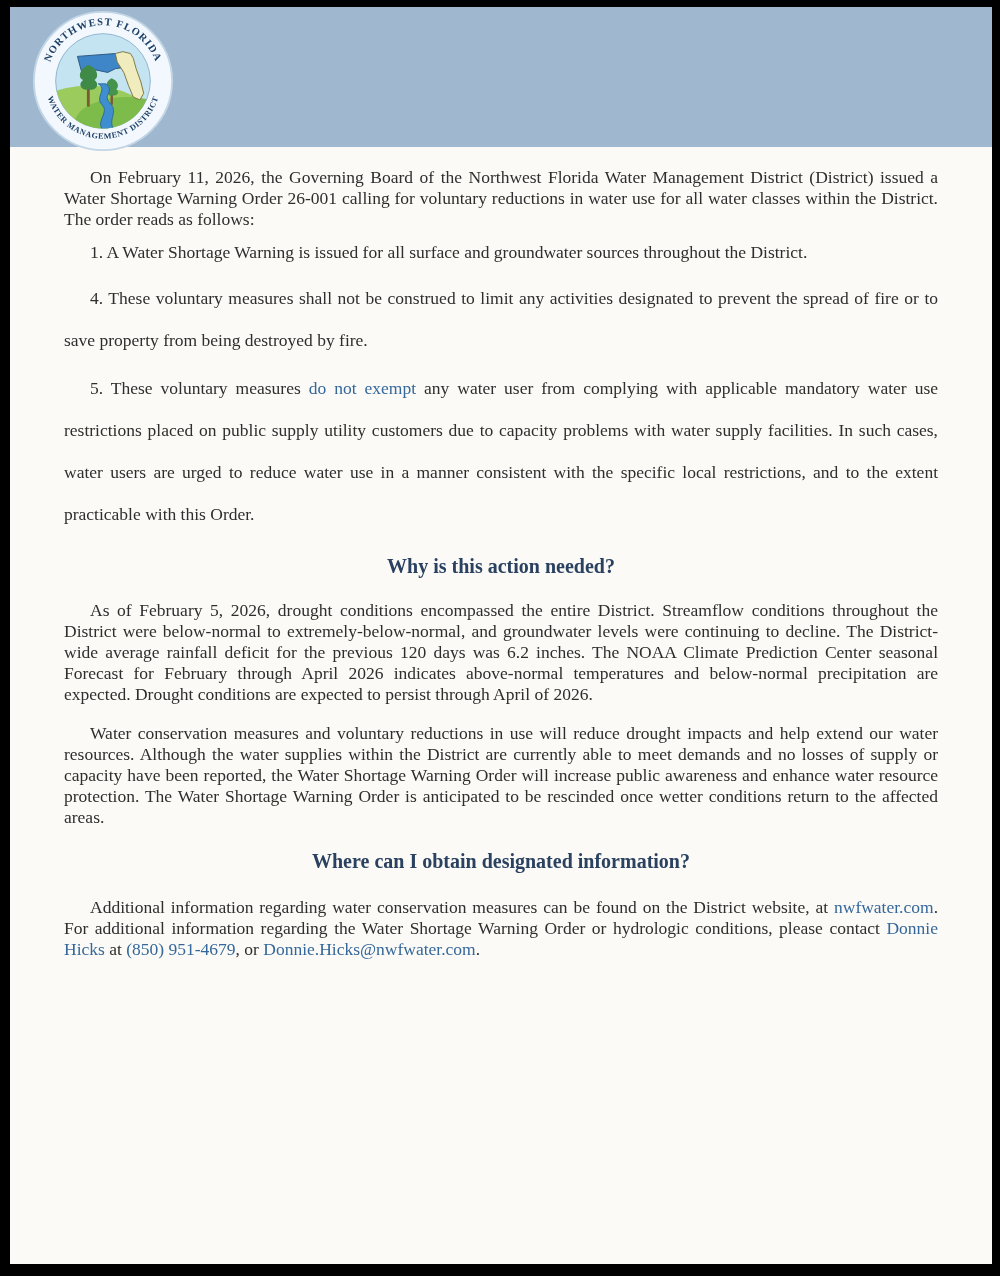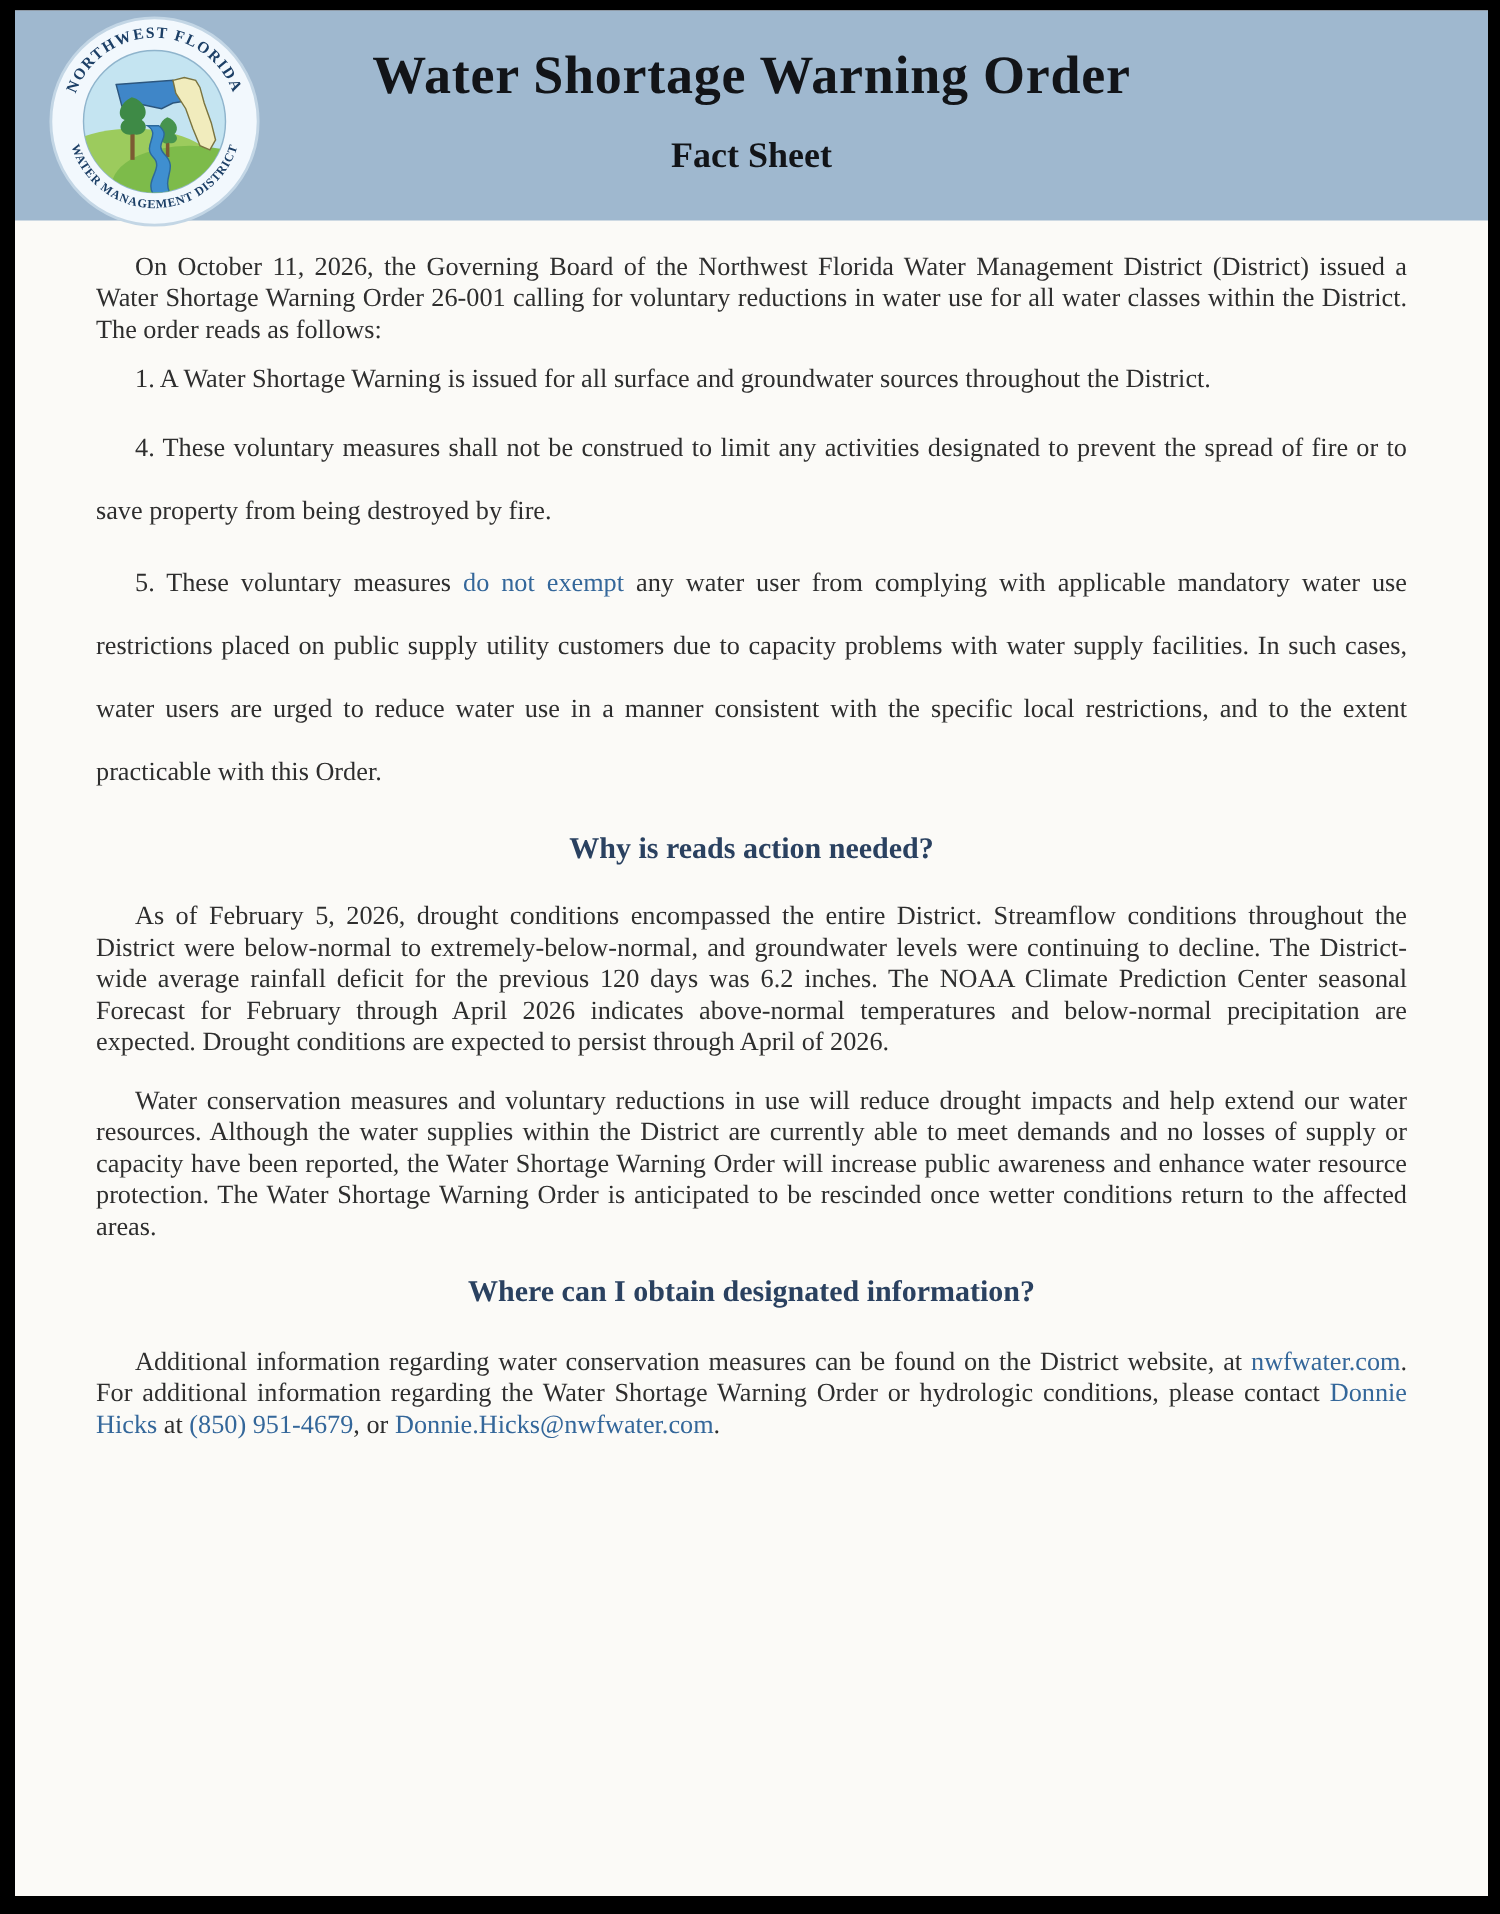--- a/index.html
+++ b/index.html
@@ -122,37 +122,33 @@
       <path id="arcTop" d="M 16 75 A 59 59 0 0 1 134 75" fill="none"></path>
       <path id="arcBottom" d="M 14 75 A 61 61 0 0 0 136 75" fill="none"></path>
       <text class="seal-ring-text" font-size="11" letter-spacing="1.2">
         <textPath href="#arcTop" startOffset="50%" text-anchor="middle">NORTHWEST FLORIDA</textPath>
       </text>
       <text class="seal-ring-text" font-size="8.6" letter-spacing="0.6">
         <textPath href="#arcBottom" startOffset="50%" text-anchor="middle">WATER MANAGEMENT DISTRICT</textPath>
       </text>
     </svg>
 
-    <div class="titles">
-      <h1 class="doc-title">Water Shortage Warning Order</h1>
-      <div class="doc-subtitle">Fact Sheet</div>
-    </div>
   </div>
 
   <div class="content">
 
-    <p class="intro-para">On October 11, 2026, the Governing Board of the Northwest Florida Water Management District (District) issued a Water Shortage Warning Order 26-001 calling for voluntary reductions in water use for all water classes within the District. The order reads as follows:</p>
+    <p class="intro-para">On February 11, 2026, the Governing Board of the Northwest Florida Water Management District (District) issued a Water Shortage Warning Order 26-001 calling for voluntary reductions in water use for all water classes within the District. The order reads as follows:</p>
 
     <div>
         <p class="item single"><span>1. A Water Shortage Warning is issued for all surface and groundwater sources throughout the District.</span></p>
         <p class="item double"><span>4. These voluntary measures shall not be construed to limit any activities designated to prevent the spread of fire or to save property from being destroyed by fire.</span></p>
         <p class="item double"><span>5. These voluntary measures </span><span class="blue">do not exempt</span><span> any water user from complying with applicable mandatory water use restrictions placed on public supply utility customers due to capacity problems with water supply facilities. In such cases, water users are urged to reduce water use in a manner consistent with the specific local restrictions, and to the extent practicable with this Order.</span></p>
       </div>
 
-    <h2 class="section-heading">Why is reads action needed?</h2>
+    <h2 class="section-heading">Why is this action needed?</h2>
 
     <div>
         <p class="body-para">As of February 5, 2026, drought conditions encompassed the entire District. Streamflow conditions throughout the District were below-normal to extremely-below-normal, and groundwater levels were continuing to decline. The District-wide average rainfall deficit for the previous 120 days was 6.2 inches. The NOAA Climate Prediction Center seasonal Forecast for February through April 2026 indicates above-normal temperatures and below-normal precipitation are expected. Drought conditions are expected to persist through April of 2026.</p>
         <p class="body-para">Water conservation measures and voluntary reductions in use will reduce drought impacts and help extend our water resources. Although the water supplies within the District are currently able to meet demands and no losses of supply or capacity have been reported, the Water Shortage Warning Order will increase public awareness and enhance water resource protection. The Water Shortage Warning Order is anticipated to be rescinded once wetter conditions return to the affected areas.</p>
       </div>
 
     <h2 class="section-heading second">Where can I obtain designated information?</h2>
 
     <p class="closing-para"><span>Additional information regarding water conservation measures can be found on the District website, at </span><span class="blue">nwfwater.com</span><span>. For additional information regarding the Water Shortage Warning Order or hydrologic conditions, please contact </span><span class="blue">Donnie Hicks</span><span> at </span><span class="blue">(850) 951-4679</span><span>, or </span><span class="blue">Donnie.Hicks@nwfwater.com</span><span>.</span></p>
 

